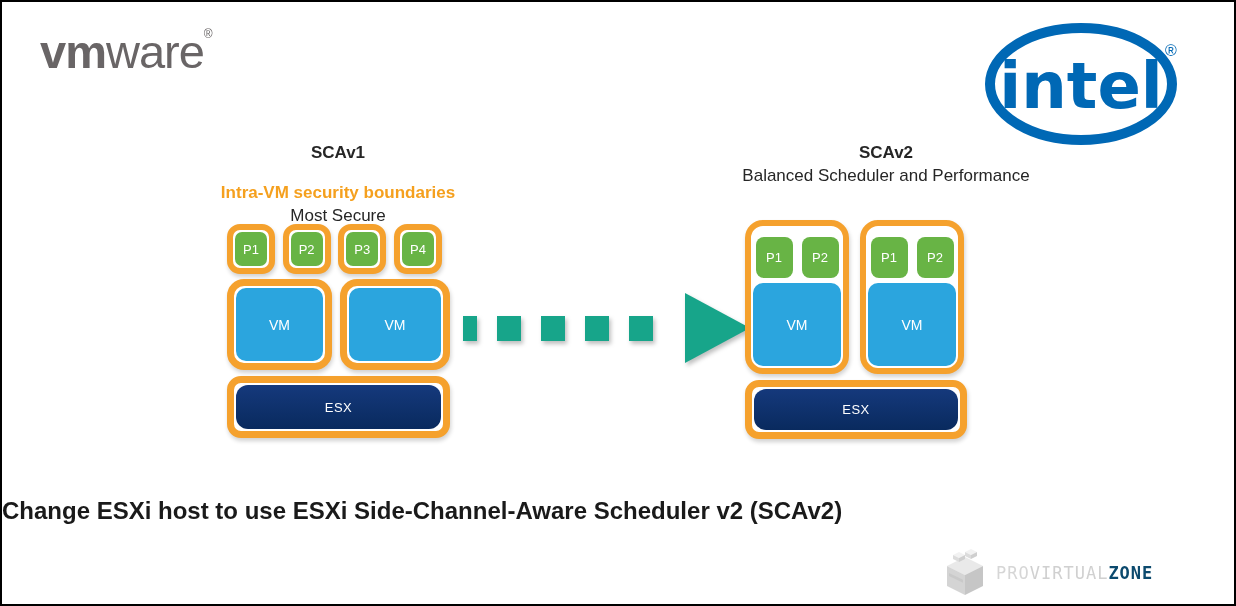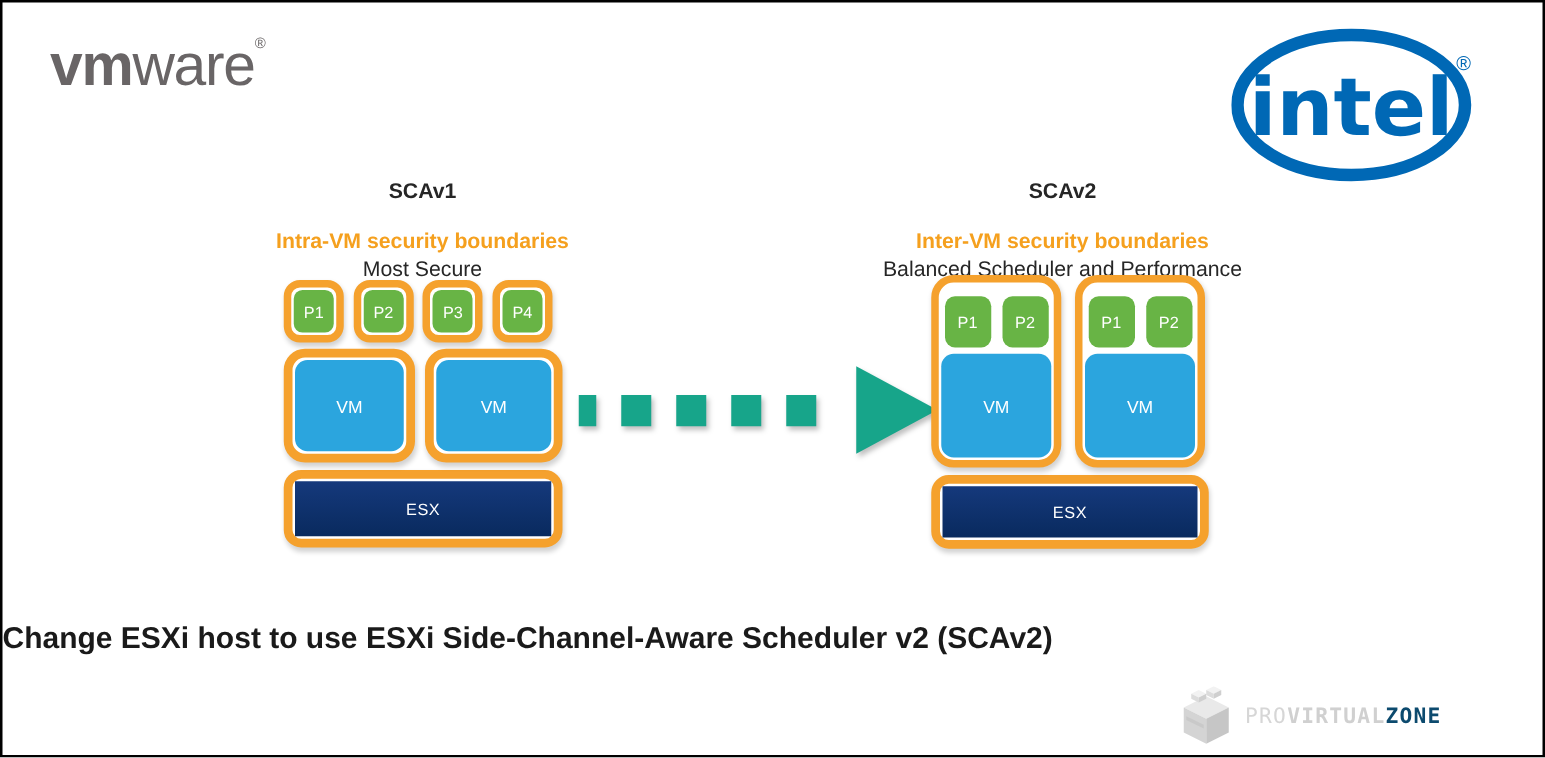--- a/index.html
+++ b/index.html
@@ -15,37 +15,37 @@
   .vmware-bold { font-weight:700; }
   .vmware-light { font-weight:400; }
   .vmware-reg { font-size:12px; vertical-align:30px; letter-spacing:0; }
 
   
   .intel-logo { position:absolute; left:983px; top:18px; width:200px; height:128px; }
 
   
   .col-header { position:absolute; width:340px; text-align:center; top:139px; }
   .scav1-header { left:166px; }
-  .scav2-header { left:678px; }
+  .scav2-header { left:714px; }
   .hdr-title { font-size:17px; font-weight:700; color:#262626; line-height:23px; }
   .hdr-sub   { font-size:17px; font-weight:700; color:#F5A01E; line-height:23px;margin-top:17px; }
   .hdr-tag   { font-size:17px; font-weight:400; color:#262626; line-height:23px; }
 
   
   .obox {
     border:6px solid #F5A12D; border-radius:13px; background:#fff; padding:2px;
     box-shadow:1px 3px 4px rgba(0,0,0,0.18);
   }
   .fill {
     width:100%; height:100%; display:flex; align-items:center; justify-content:center;
     color:#fff; border-radius:7px; font-size:13px;
   }
   .green { background:#68B445; }
   .blue  { background:#2BA5DE; font-size:14px; border-radius:10px; }
-  .navy  { background:linear-gradient(180deg,#15397C,#092A5E); border-radius:0; letter-spacing:0.5px; }
+  .navy  { background:linear-gradient(180deg,#15397C,#092A5E); border-radius:12px; letter-spacing:0.5px; }
 
   
   .scav1-diagram { position:absolute; left:225px; top:222px; width:223px; }
   .p-row { display:flex; justify-content:space-between; width:215px; }
   .pbox { width:48px; height:50px; }
   .vm-row { display:flex; gap:8px; margin-top:5px; }
   .vmbox { height:91px; border-width:7px; border-radius:17px; }
   .vmbox-1 { width:105px; }
   .vmbox-2 { width:110px; }
   .esxbox { width:223px; height:62px; margin-top:6px; border-width:7px; border-radius:14px; }
@@ -70,21 +70,21 @@
           color:#fff; display:flex; align-items:center; justify-content:center; font-size:14px; }
   .esxbox2 { width:222px; height:59px; margin-top:6px; border-width:7px; border-radius:14px; }
 
   
   .caption { position:absolute; left:0; top:495px; width:100%; text-align:left;
              font-size:24px; font-weight:700; color:#1a1a1a; }
 
   
   .pvz { position:absolute; left:941px; top:547px; display:flex; align-items:center; gap:9px; }
   .pvz-text { font-family:"DejaVu Sans Mono", monospace; font-size:17px; letter-spacing:1px; color:#d6d6d6; }
-  .pvz-virtual { font-weight:700; color:#d0d0d0;margin-top:46px; }
+  .pvz-virtual { font-weight:400; color:#d0d0d0;margin-top:46px; }
   .pvz-zone { color:#0c4a6e;font-weight:bold; }
 </style>
 </head>
 <body>
 
 <div class="page">
 
   <div class="vmware-logo">
     <span class="vmware-bold">vm</span><span class="vmware-light">ware</span><span class="vmware-reg">®</span>
   </div>
@@ -98,21 +98,20 @@
   </div>
 
   <div class="col-header scav1-header">
     <div class="hdr-title">SCAv1</div>
     <div class="hdr-sub">Intra-VM security boundaries</div>
     <div class="hdr-tag">Most Secure</div>
   </div>
 
   <div class="col-header scav2-header">
     <div class="hdr-title">SCAv2</div>
-    <div class="hdr-sub">Inter-VM security boundaries</div>
     <div class="hdr-tag">Balanced Scheduler and Performance</div>
   </div>
 
   <div class="scav1-diagram">
     <div class="p-row">
       <div class="obox pbox">
         <div class="fill green">P1</div>
       </div>
       <div class="obox pbox">
         <div class="fill green">P2</div>

